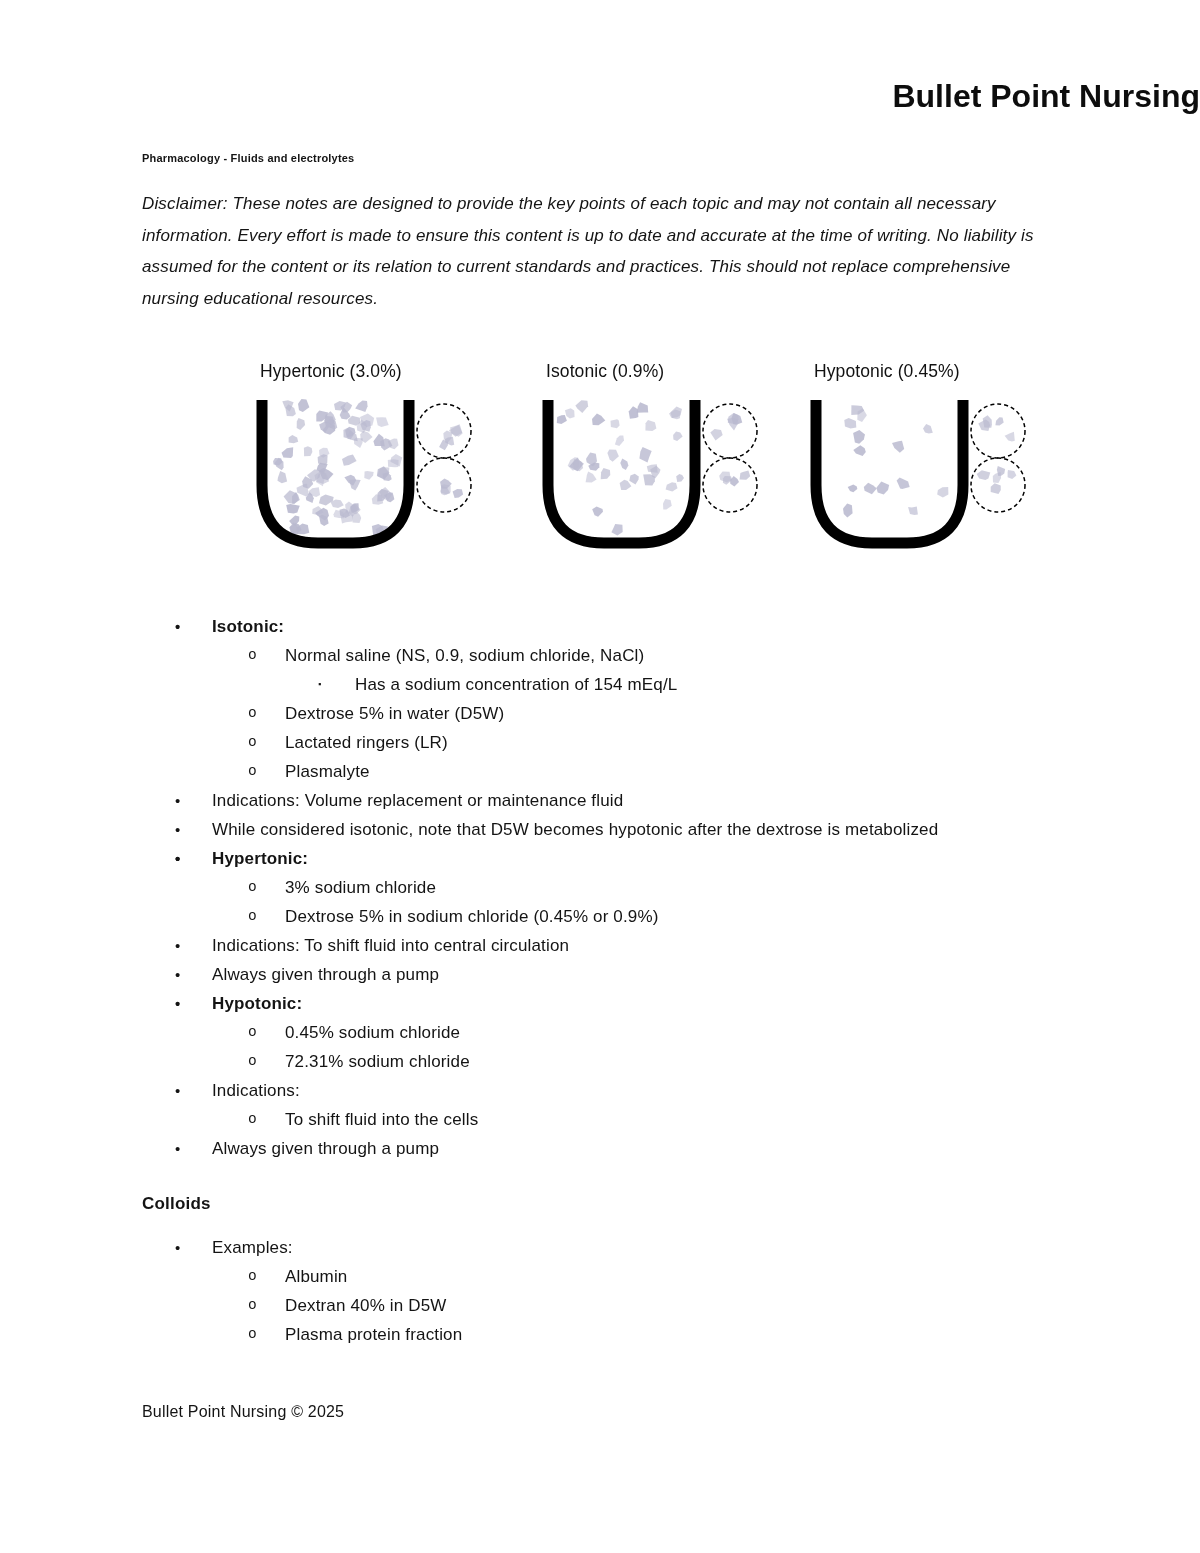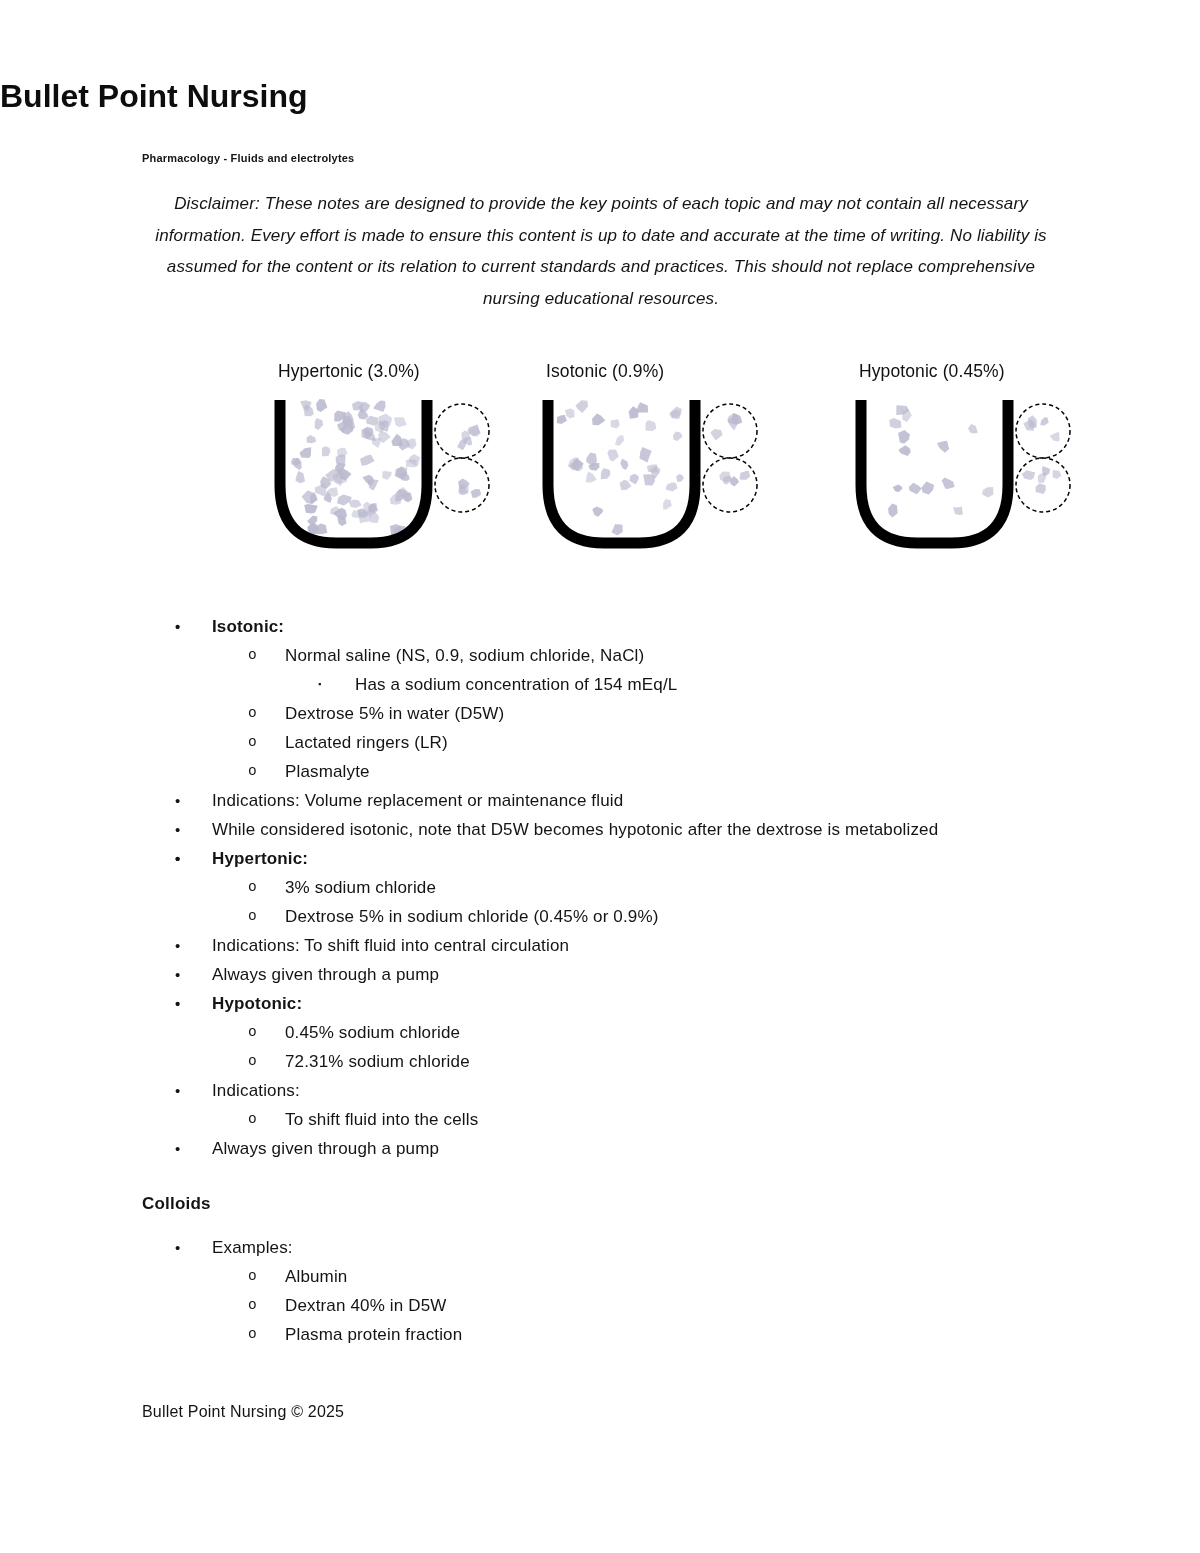--- a/index.html
+++ b/index.html
@@ -5,30 +5,30 @@
   * { margin:0; padding:0; box-sizing:border-box; }
   html,body { background:#ffffff; }
   body {
     width:1200px; height:1553px; overflow:hidden;
     font-family:"Liberation Sans", sans-serif;
     color:#141414;
   }
   .page { position:relative; width:1200px; height:1553px; background:#ffffff; }
 
   .doc-title {
-    margin-top:76px; text-align:left;
+    margin-top:76px; text-align:right;
     font-size:32px; font-weight:bold; line-height:40px; color:#0d0d0d;
   }
   .subject {
     margin:31px 142px 0 142px;
     font-size:11px; font-weight:bold; line-height:22px; letter-spacing:0.2px;
   }
   .disclaimer {
     margin:19px 140px 0 142px;
-    font-size:17px; font-style:italic; line-height:31.5px; letter-spacing:0.15px;text-align:center;
+    font-size:17px; font-style:italic; line-height:31.5px; letter-spacing:0.15px;
   }
 
   .figure { position:relative; margin-top:46px; height:199px; width:100%; }
   .beaker-group { position:absolute; top:0; width:230px; }
   .beaker-label {
     padding-left:6px; font-size:17.5px; font-weight:500; line-height:22px;
     letter-spacing:0.1px; color:#111; margin-bottom:17px; white-space:nowrap;
   }
   .beaker-svg { display:block; }
 
@@ -59,21 +59,21 @@
   }
 </style>
 </head>
 <body>
 
 <div class="page">
   <h1 class="doc-title">Bullet Point Nursing</h1>
   <h2 class="subject">Pharmacology - Fluids and electrolytes</h2>
   <p class="disclaimer">Disclaimer: These notes are designed to provide the key points of each topic and may not contain all necessary information. Every effort is made to ensure this content is up to date and accurate at the time of writing. No liability is assumed for the content or its relation to current standards and practices. This should not replace comprehensive nursing educational resources.</p>
   <div class="figure" id="figure">
-      <div class="beaker-group" style="left: 272px;">
+      <div class="beaker-group" style="left: 254px;">
         <div class="beaker-label">Hypertonic (3.0%)</div>
         <svg width="230" height="160" viewBox="0 0 230 160" class="beaker-svg">
           <path d="M106.7,110.8L102.2,115.3L94.6,114.3L96.1,108.6L101.2,104.5L104.3,108.0Z" fill="#b9b9cf" opacity="0.60"></path>
           <path d="M65.8,78.3L60.0,82.7L57.4,81.2L53.0,76.3L60.8,70.3L66.2,72.0Z" fill="#b9b9cf" opacity="0.67"></path>
           <path d="M140.4,100.3L136.4,103.2L133.4,102.2L130.1,96.3L135.5,93.2L138.7,93.8Z" fill="#b9b9cf" opacity="0.88"></path>
           <path d="M41.9,15.1L38.9,17.2L32.8,17.1L31.4,9.0L34.4,5.2L40.2,9.0Z" fill="#b9b9cf" opacity="0.67"></path>
           <path d="M104.9,111.0L99.6,113.7L97.5,113.5L96.4,107.6L99.8,104.4L104.5,104.2Z" fill="#b9b9cf" opacity="0.88"></path>
           <path d="M96.5,17.5L92.7,20.5L87.6,19.7L85.7,15.9L89.4,8.0L95.0,14.4Z" fill="#b9b9cf" opacity="0.81"></path>
           <path d="M138.1,95.6L133.6,101.8L128.2,98.7L125.3,92.6L131.2,88.0L136.1,93.0Z" fill="#b9b9cf" opacity="0.57"></path>
           <path d="M147.2,62.1L145.7,67.4L136.4,62.8L137.2,58.5L141.9,55.0L148.3,58.4Z" fill="#b9b9cf" opacity="0.54"></path>
@@ -202,21 +202,21 @@
           <path d="M198.6,23.6L194.0,31.4L189.6,26.1L187.0,19.7L193.8,18.7L197.3,20.1Z" fill="#b9b9cf" opacity="0.65"></path>
           <path d="M202.3,23.6L197.1,25.5L193.3,25.3L191.4,19.1L193.7,13.9L200.3,16.9Z" fill="#b9b9cf" opacity="0.88"></path>
           <path d="M198.6,20.3L196.3,25.6L187.8,23.8L188.4,17.8L193.6,13.9L198.3,16.1Z" fill="#b9b9cf" opacity="0.67"></path>
           <circle cx="190" cy="86" r="27" fill="none" stroke="#000000" stroke-width="1.5" stroke-dasharray="4,3"></circle>
           <path d="M210.2,77.2L206.3,80.8L199.6,80.4L200.4,73.9L202.9,72.9L208.4,71.5Z" fill="#b9b9cf" opacity="0.70"></path>
           <path d="M192.3,81.0L186.3,85.7L182.9,83.7L183.2,79.2L184.8,76.9L191.0,77.2Z" fill="#b9b9cf" opacity="0.62"></path>
           <path d="M191.0,80.9L187.0,83.4L180.3,81.1L179.2,76.8L182.6,72.5L189.5,72.8Z" fill="#b9b9cf" opacity="0.56"></path>
           <path d="M199.0,83.1L194.4,87.6L190.3,84.8L190.1,81.2L193.7,77.1L197.5,80.0Z" fill="#b9b9cf" opacity="0.88"></path>
         </svg>
       </div>
-      <div class="beaker-group" style="left: 808px; margin-left: 45px;">
+      <div class="beaker-group" style="left: 808px;">
         <div class="beaker-label">Hypotonic (0.45%)</div>
         <svg width="230" height="160" viewBox="0 0 230 160" class="beaker-svg">
           <path d="M80.0,91.1L75.7,95.6L69.7,93.6L68.4,88.8L73.3,82.5L81.2,85.9Z" fill="#b9b9cf" opacity="0.84"></path>
           <path d="M101.7,88.0L94.2,89.9L92.2,89.5L88.6,81.5L91.6,78.4L100.1,82.6Z" fill="#b9b9cf" opacity="0.82"></path>
           <path d="M44.6,114.2L39.3,118.4L35.8,114.9L35.0,109.5L39.2,104.6L43.9,106.2Z" fill="#b9b9cf" opacity="0.88"></path>
           <path d="M124.8,33.7L120.8,34.6L117.1,33.5L115.0,29.4L118.2,24.9L122.7,27.1Z" fill="#b9b9cf" opacity="0.65"></path>
           <path d="M109.9,115.5L106.4,115.9L102.0,115.1L100.1,108.1L103.8,108.4L108.8,107.6Z" fill="#b9b9cf" opacity="0.65"></path>
           <path d="M55.8,40.6L51.2,44.8L46.9,43.6L45.1,33.9L51.4,31.1L57.0,35.5Z" fill="#b9b9cf" opacity="0.87"></path>
           <path d="M49.3,89.9L45.3,93.3L42.0,92.1L39.7,88.0L45.3,85.5L48.8,87.4Z" fill="#b9b9cf" opacity="0.90"></path>
           <path d="M96.2,49.9L91.8,53.8L86.4,49.1L84.0,44.1L90.5,42.3L94.0,41.8Z" fill="#b9b9cf" opacity="0.83"></path>

